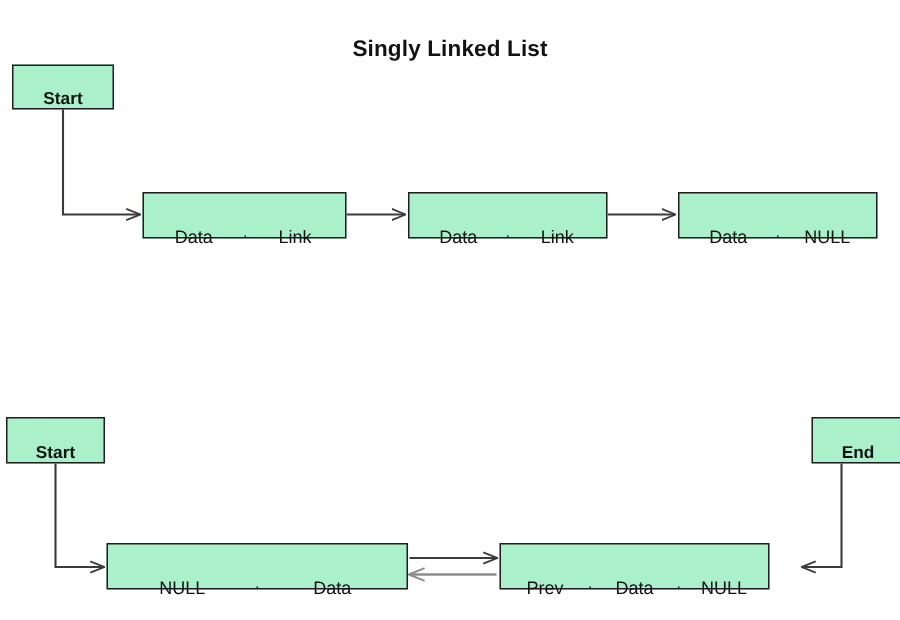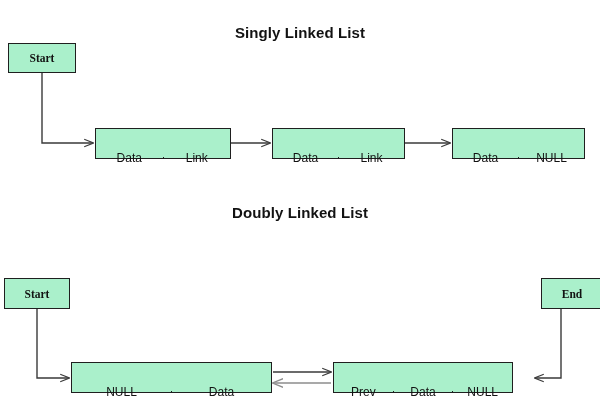--- a/index.html
+++ b/index.html
@@ -39,26 +39,25 @@
   }
   #title-singly { top: 4px; left: 0; margin-top: 20px; }
   #title-doubly { top: 204px; left: 0; }
 
   .term-box {
     position: absolute;
     background: #aaf0cb;
     border: 1.6px solid #1f1f1f;
     box-sizing: border-box;
     display: flex;
-    align-items: center;
+    align-items: flex-end;
     justify-content: center;
     font-size: 11.5px;
     font-weight: bold;
     color: #121212;
-    font-family: Liberation Serif, serif;
   }
   .node-box {
     position: absolute;
     background: #aaf0cb;
     border: 1.6px solid #1f1f1f;
     box-sizing: border-box;
     display: flex;
     align-items: stretch;
   }
   .node-cell {
@@ -118,21 +117,20 @@
   <div class="node-box" id="sll-node-2" style="left:272px; top:128px; width:133px; height:31px;">
     <div class="node-cell">Data</div>
     <div class="node-cell">Link</div>
   </div>
 
   <div class="node-box" id="sll-node-3" style="left:452px; top:128px; width:133px; height:31px;">
     <div class="node-cell">Data</div>
     <div class="node-cell">NULL</div>
   </div>
 
-  <div class="section-title" id="title-doubly">Doubly Linked List</div>
 
   <div class="term-box" id="dll-start" style="left:4px; top:278px; width:66px; height:31px;">
     <span>Start</span>
   </div>
 
   <div class="term-box" id="dll-end" style="left:529px; top:278px; width:62px; height:31px;margin-left:12px;">
     <span>End</span>
   </div>
 
   <div class="node-box" id="dll-node-1" style="left:71px; top:362px; width:201px; height:31px;">

